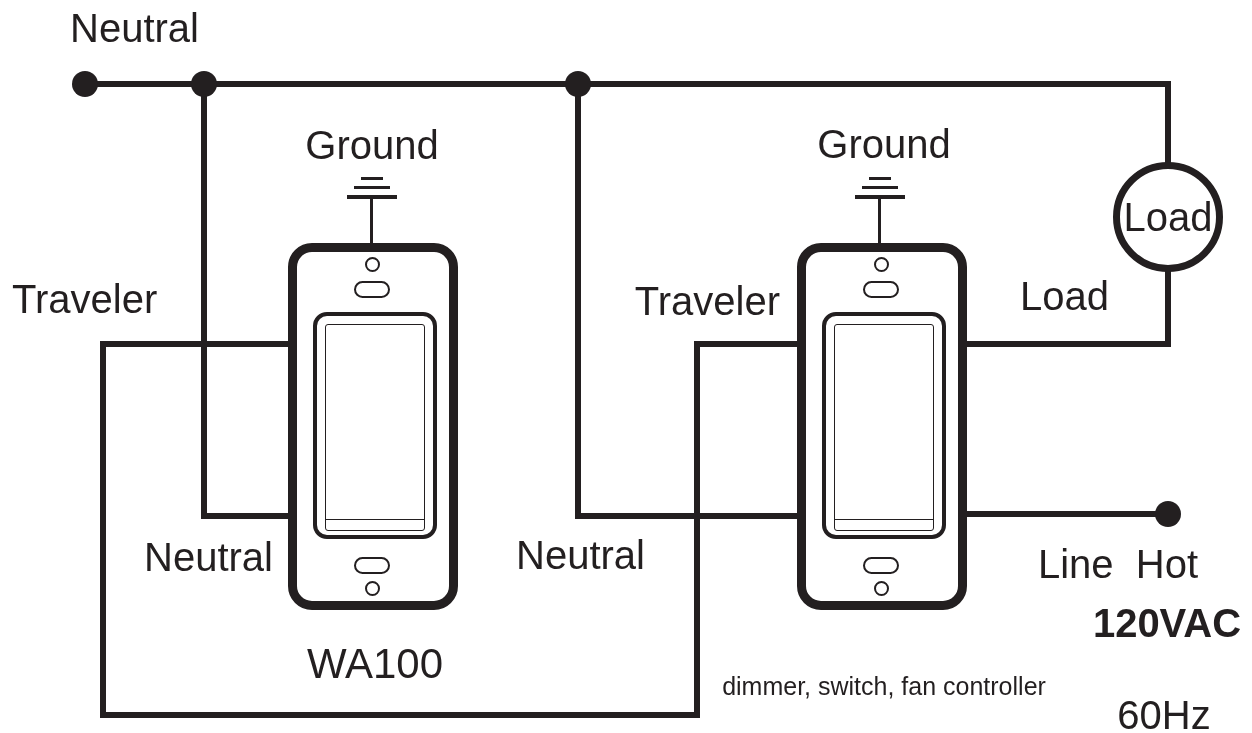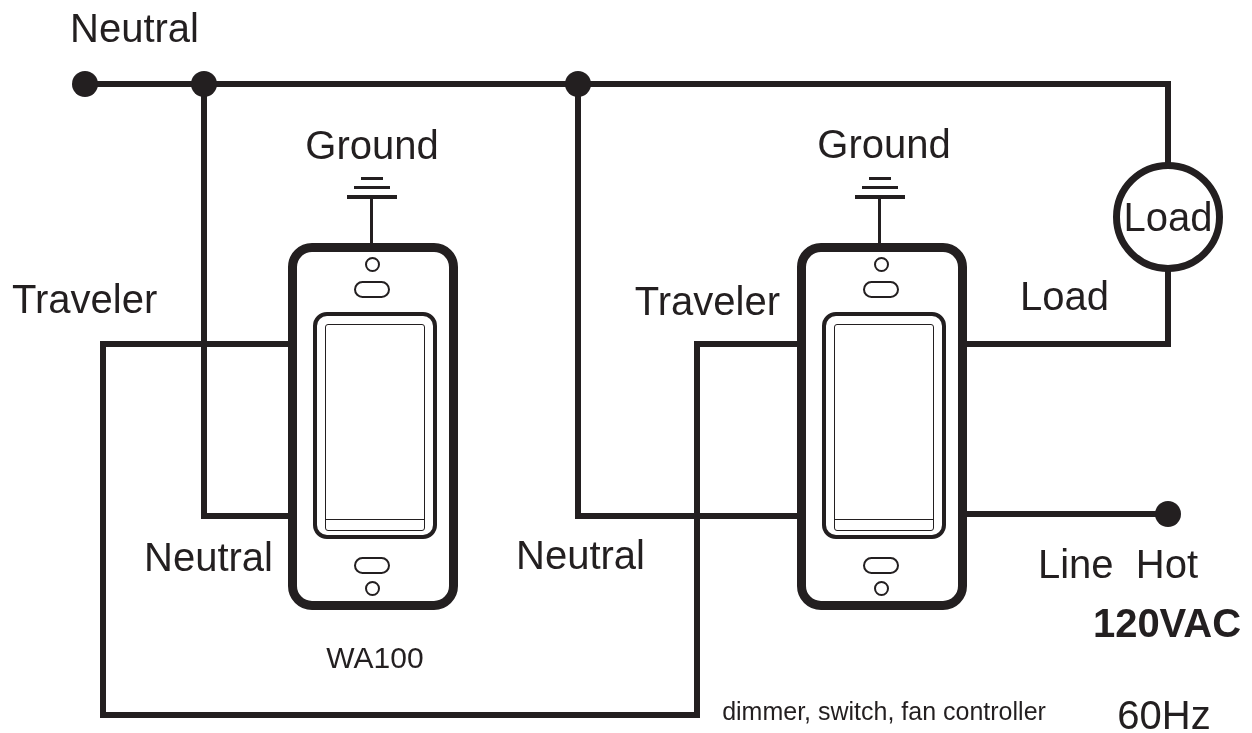--- a/index.html
+++ b/index.html
@@ -88,21 +88,21 @@
   
   .lbl {
     position: absolute;
     font-size: 40px;
     line-height: 1.1;
     white-space: pre;
     color: var(--ink);
   }
   .lbl.cx { transform: translateX(-50%); }
   .lbl.rx { transform: translateX(-100%); }
-  .lbl-model  { font-size: 30px; }
+  .lbl-model  { font-size: 42px; }
   .lbl-series { font-size: 29px; }
   .lbl-desc   { font-size: 25px; }
 </style>
 </head>
 <body>
 
 <div class="stage">
 
   <div class="wire" style="left:85px;  top:81px;  width:1086px; height:6px;"></div>
   <div class="wire" style="left:201px; top:81px;  width:6px;  height:438px;"></div>
@@ -170,15 +170,15 @@
   <div class="lbl cx" style="left:884px; top:122px;">Ground</div>
   <div class="lbl" style="left:12px;  top:277px;">Traveler</div>
   <div class="lbl rx" style="left:780px; top:279px;">Traveler</div>
   <div class="lbl rx" style="left:273px; top:535px;">Neutral</div>
   <div class="lbl rx" style="left:645px; top:533px;">Neutral</div>
   <div class="lbl" style="left:1020px; top:274px;">Load</div>
   <div class="lbl cx" style="left:1118px; top:542px;">Line  Hot</div>
   <div class="lbl cx" style="left:1167px; top:601px;font-weight:bold;">120VAC</div>
   <div class="lbl cx" style="left:1164px; top:659px;margin-top:34px;">60Hz</div>
   <div class="lbl cx lbl-model" style="left:375px; top:641px;">WA100</div>
-  <div class="lbl cx lbl-desc" style="left:884px; top:673px;margin-top:25px;">dimmer, switch, fan controller</div>
+  <div class="lbl cx lbl-desc" style="left:884px; top:673px;">dimmer, switch, fan controller</div>
 
 </div>
 
 </body></html>

